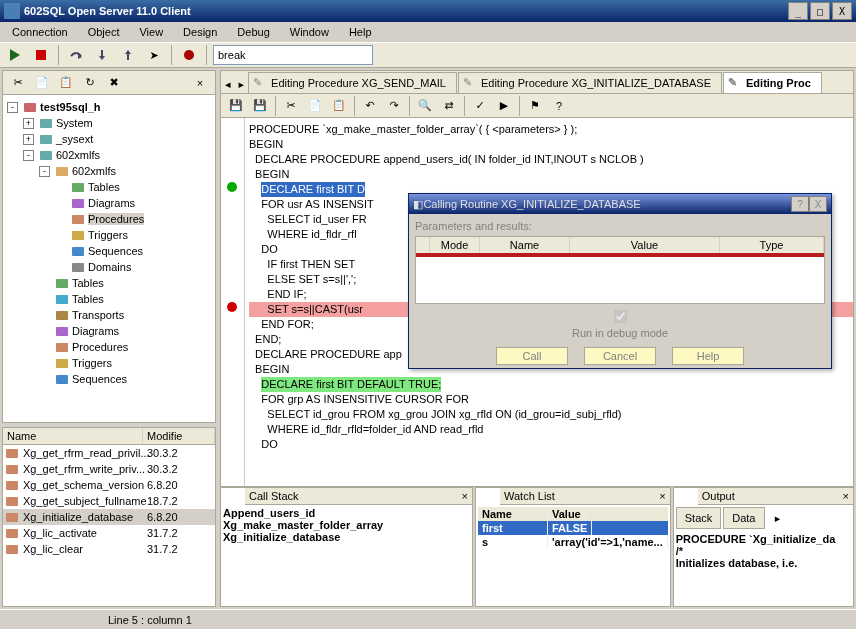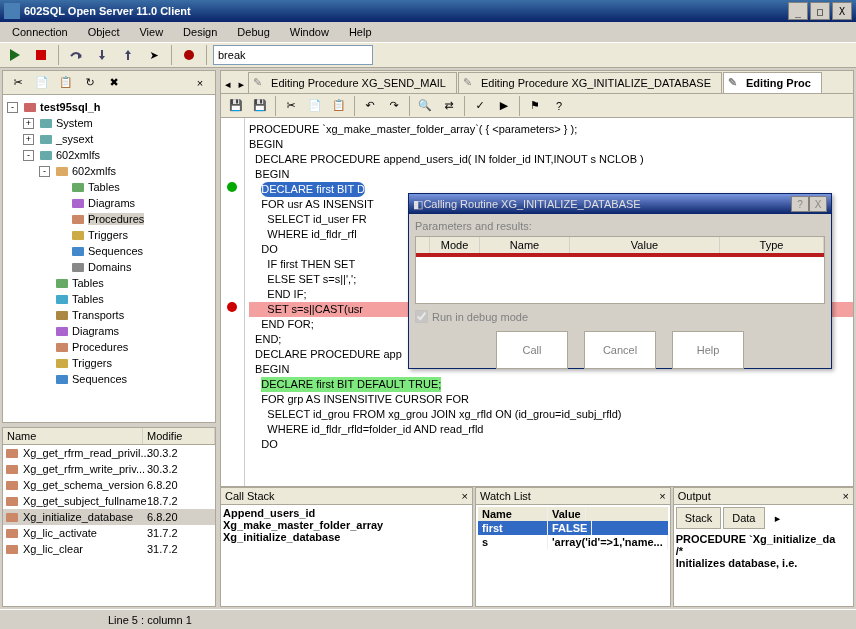--- a/index.html
+++ b/index.html
@@ -38,45 +38,45 @@
 .tab { padding: 4px 10px 4px 22px; border: 1px solid #aca899; border-bottom: none; background: #ece9d8; margin-right: 1px; position: relative; white-space: nowrap; }
 .tab.active { background: #fff; font-weight: bold; }
 .tab .tabicon { position: absolute; left: 4px; top: 3px; color: #888; }
 .editor-toolbar { background: #ece9d8; height: 24px; display: flex; align-items: center; padding: 0 4px; gap: 2px; border: 1px solid #aca899; border-top: none; }
 .editor { flex: 1; background: #fff; border: 1px solid #aca899; border-top: none; font-family: 'Courier New', monospace; font-size: 12px; position: relative; overflow: hidden; }
 .code { padding: 4px 4px 4px 28px; line-height: 15px; white-space: pre; }
 .gutter { position: absolute; left: 0; top: 0; width: 24px; height: 100%; border-right: 1px solid #ccc; }
 .bp { position: absolute; left: 6px; width: 10px; height: 10px; border-radius: 50%; }
 .bp.green { background: #0a0; }
 .bp.red { background: #c00; }
-.hl-blue { background: #316ac5; color: #fff; display: inline-block; border-radius: 7px; }
+.hl-blue { background: #316ac5; color: #fff; display: inline-block; }
 .hl-red { background: #f4a0a0; display: inline-block; width: calc(100% + 4px); }
 .hl-green { background: #7fe87f; display: inline-block; }
 .bottom-panels { display: flex; height: 120px; gap: 2px; }
 .panel { flex: 1; background: #fff; border: 1px solid #aca899; display: flex; flex-direction: column; }
-.panel-header { background: #ece9d8; padding: 2px 4px; display: flex; justify-content: space-between; border-bottom: 1px solid #aca899; }
+.panel-header { background: #ece9d8; padding: 2px 4px; display: flex; justify-content: space-between; border-bottom: 1px solid #aca899; margin-left: 24px; }
 .panel-body { flex: 1; overflow: auto; padding: 2px; font-weight: bold; }
 .panel-body .row { display: flex; }
 .panel-body .row.sel { background: #316ac5; color: #fff; }
 .panel-body .cell { padding: 1px 4px; border-right: 1px solid #eee; }
 .output-panel .tabs2 { display: flex; gap: 2px; padding: 2px; }
 .tabs2 button { padding: 2px 8px; background: #ece9d8; border: 1px solid #aca899; }
 .statusbar { height: 20px; background: #d4d0c8; display: flex; align-items: center; padding: 0 8px; border-top: 1px solid #fff; }
 .statusbar .cell { padding: 0 100px 0 0; }
 .dialog { position: absolute; left: 408px; top: 193px; width: 424px; height: 176px; background: #d4d0c8; border: 1px solid #0a246a; box-shadow: 2px 2px 4px rgba(0,0,0,0.3); z-index: 100; }
 .dialog .dtitle { background: linear-gradient(#7a96df, #0a246a); color: #e0e0e0; height: 20px; display: flex; align-items: center; padding: 0 4px; }
 .dialog .dtitle .ttxt { flex: 1; }
 .dialog .dtitle button { width: 18px; height: 16px; background: #d4d0c8; border: 1px solid #808080; font-size: 10px; color: #888; }
 .dialog .dbody { padding: 6px; color: #808080; }
 .dialog .grid { background: #fff; border: 1px solid #aca899; height: 68px; margin-top: 4px; }
 .dialog .grid-header { display: flex; background: #ece9d8; border-bottom: 4px solid #b91c1c; }
 .dialog .grid-header .gcol { padding: 2px 4px; border-right: 1px solid #d4d0c8; text-align: center; color: #000; }
-.dialog .dchk { margin-top: 6px; display: flex; align-items: center; gap: 4px; }
+.dialog .dchk { margin-top: 6px; display: flex; align-items: center; gap: 4px; flex-direction: column; }
 .dialog .dbtns { display: flex; justify-content: center; gap: 16px; margin-top: 8px; }
-.dialog .dbtns button { width: 72px; height: 38px; background: #ffffff; border: 1px solid #aca899; color: #808080; }
+.dialog .dbtns button { width: 72px; height: 18px; background: #fef9c3; border: 1px solid #aca899; color: #808080; }
 svg { display: block; }
 </style>
 </head>
 <body>
 
 <div class="titlebar">
   <span class="icon"></span>
   <span class="title">602SQL Open Server 11.0 Client</span>
   <div class="winbtns">
     <button>_</button>

